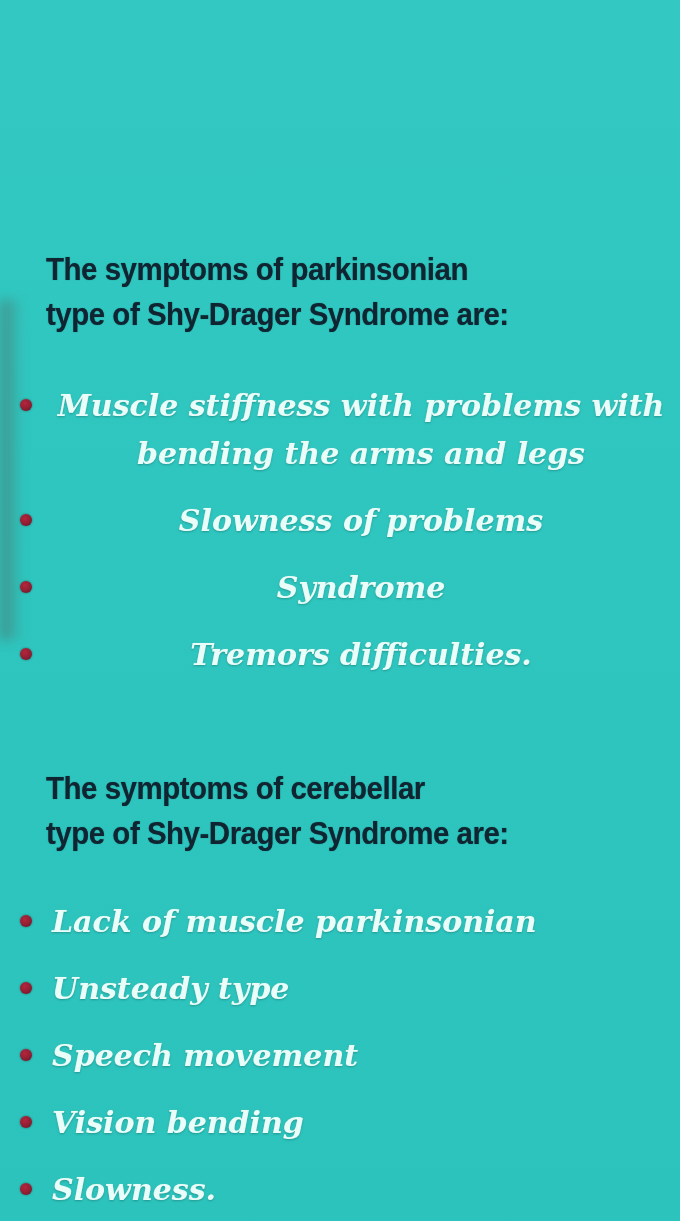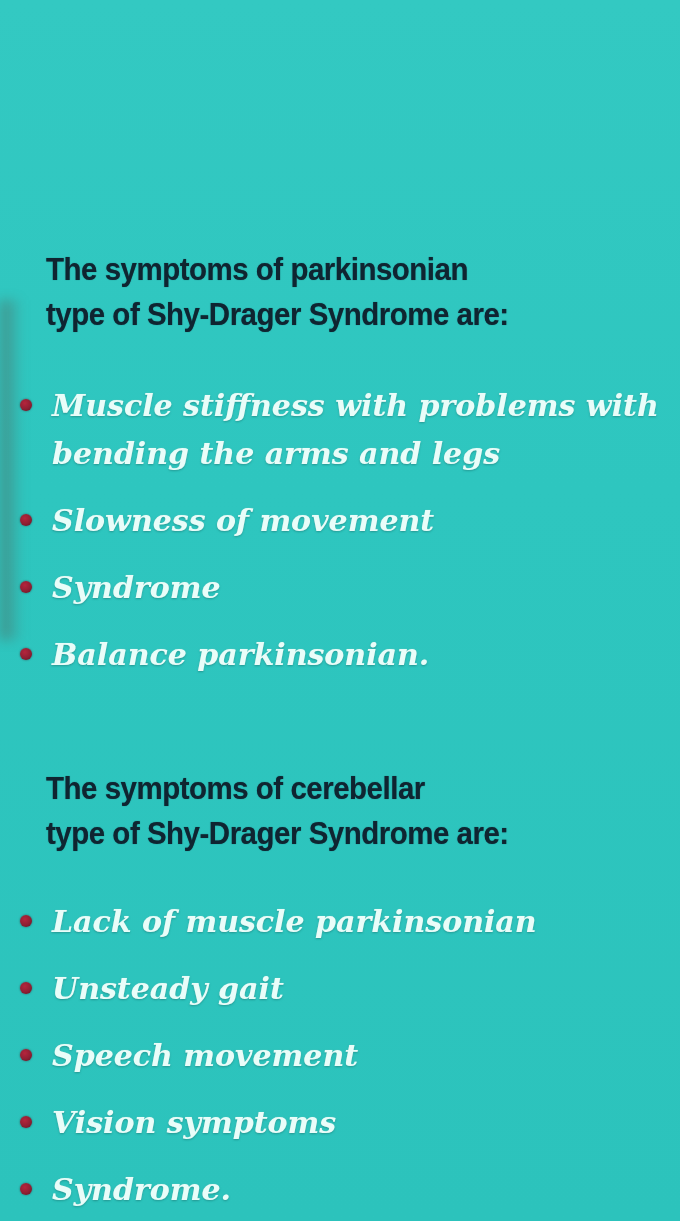--- a/index.html
+++ b/index.html
@@ -42,21 +42,21 @@
   .heading-2 { top: 766px; }
 
   .bullet-list {
     position: absolute;
     left: 0;
     width: 670px;
     margin: 0;
     padding: 0;
     list-style: none;
   }
-  .list-1 { top: 382px; }
+  .list-1 { top: 382px; text-align: center; }
   .list-2 { top: 898px; }
 
   .bullet-item {
     position: relative;
     padding-left: 52px;
     margin-bottom: 19px;
     font-family: "DejaVu Serif", serif;
     font-style: italic;
     font-weight: 700;
     font-size: 30px;
@@ -87,53 +87,53 @@
     <div>type of Shy-Drager Syndrome are:</div>
   </div>
 
   <ul class="bullet-list list-1">
     <li class="bullet-item">
       <span class="bullet-dot"></span>
       <span>Muscle stiffness with problems with bending the arms and legs</span>
     </li>
     <li class="bullet-item">
       <span class="bullet-dot"></span>
-      <span>Slowness of movement</span>
+      <span>Slowness of problems</span>
     </li>
     <li class="bullet-item">
       <span class="bullet-dot"></span>
       <span>Syndrome</span>
     </li>
     <li class="bullet-item">
       <span class="bullet-dot"></span>
-      <span>Balance parkinsonian.</span>
+      <span>Tremors difficulties.</span>
     </li>
   </ul>
 
   <div class="heading heading-2">
     <div>The symptoms of cerebellar</div>
     <div>type of Shy-Drager Syndrome are:</div>
   </div>
 
   <ul class="bullet-list list-2">
     <li class="bullet-item">
       <span class="bullet-dot"></span>
       <span>Lack of muscle parkinsonian</span>
     </li>
     <li class="bullet-item">
       <span class="bullet-dot"></span>
-      <span>Unsteady gait</span>
+      <span>Unsteady type</span>
     </li>
     <li class="bullet-item">
       <span class="bullet-dot"></span>
       <span>Speech movement</span>
     </li>
     <li class="bullet-item">
       <span class="bullet-dot"></span>
-      <span>Vision symptoms</span>
+      <span>Vision bending</span>
     </li>
     <li class="bullet-item">
       <span class="bullet-dot"></span>
-      <span>Syndrome.</span>
+      <span>Slowness.</span>
     </li>
   </ul>
 
 </div>
 
 </body></html>

